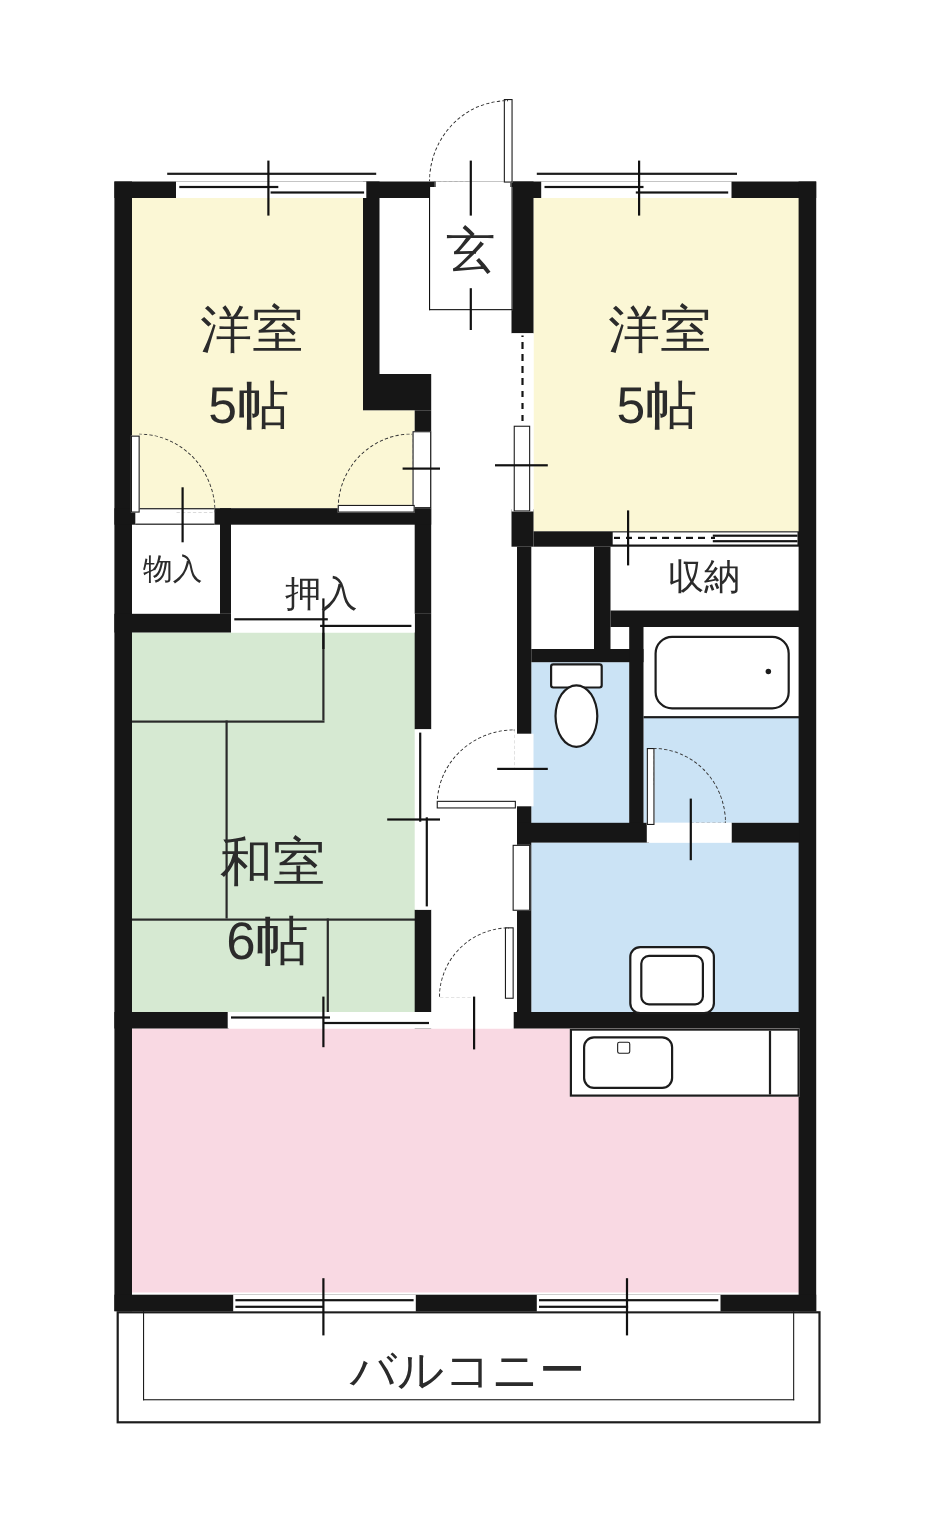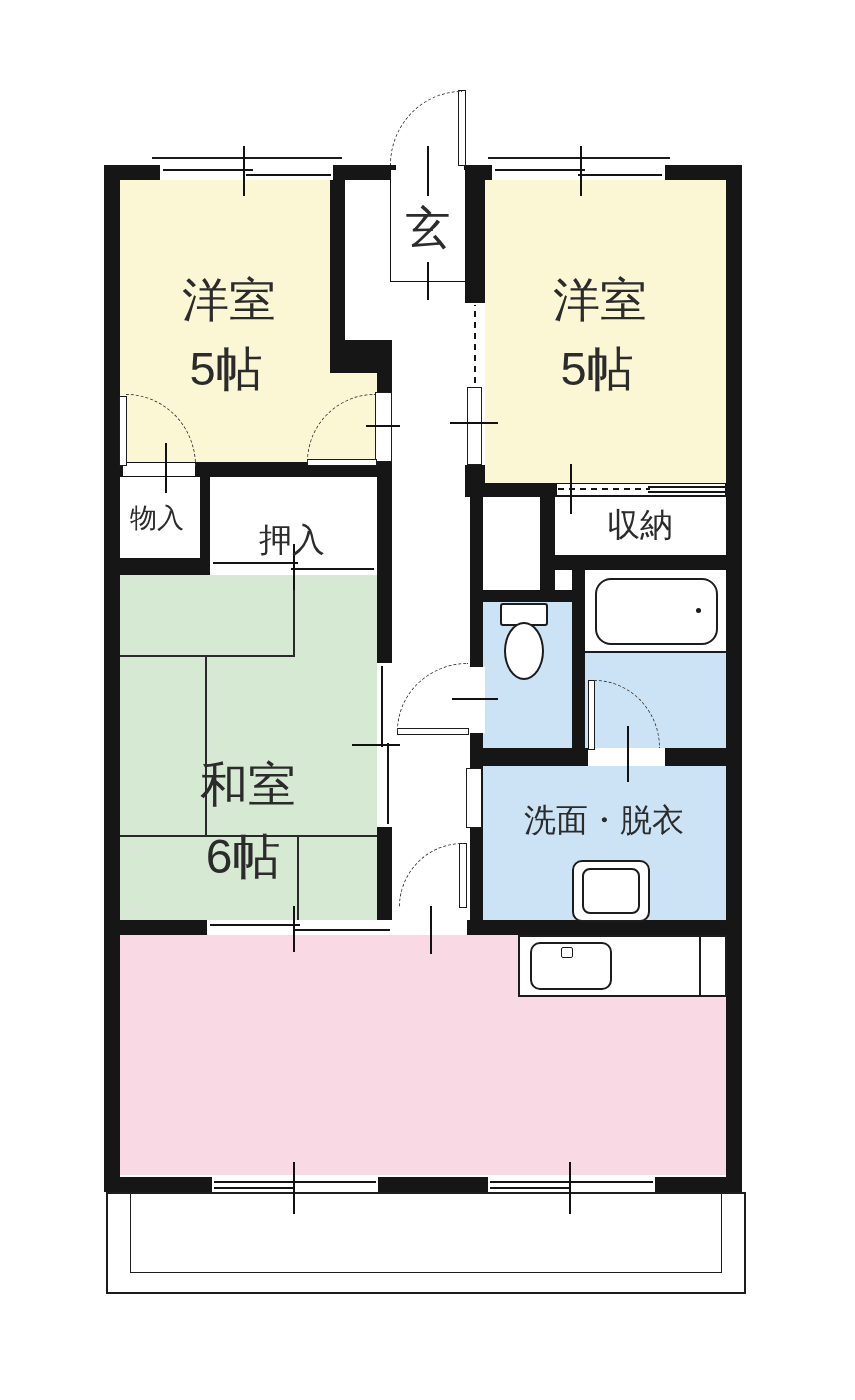--- a/index.html
+++ b/index.html
@@ -193,17 +193,17 @@
   <div class="lbl" style="left:600px;top:299px;font-size:47px;">洋室</div>
   <div class="lbl" style="left:597px;top:368px;font-size:47px;">5帖</div>
 
   <div class="lbl" style="left:157px;top:518px;font-size:27px;">物入</div>
   <div class="lbl" style="left:292px;top:517px;font-size:33px;margin-top:22px;">押入</div>
   <div class="lbl" style="left:640px;top:524px;font-size:33px;">収納</div>
 
   <div class="lbl" style="left:248px;top:785px;font-size:48px;">和室</div>
   <div class="lbl" style="left:243px;top:857px;font-size:48px;">6帖</div>
 
-  <div class="lbl" style="left:604px;top:820px;font-size:32px;">洗面・脱衣</div>
-
-
+
+
+  <div class="lbl" style="left:425px;top:1246px;font-size:42px;">バルコニー</div>
 
 </div>
 
 </body></html>

